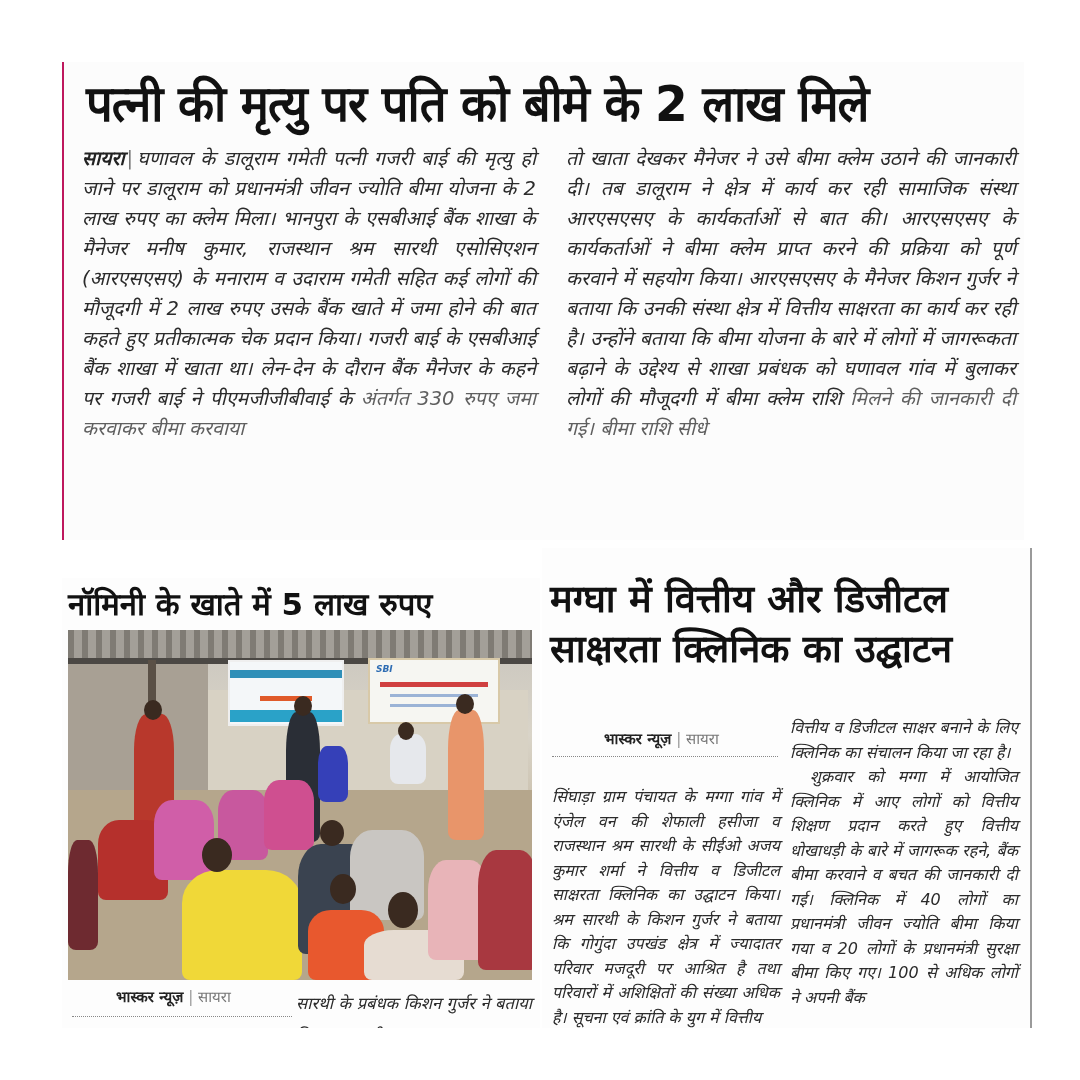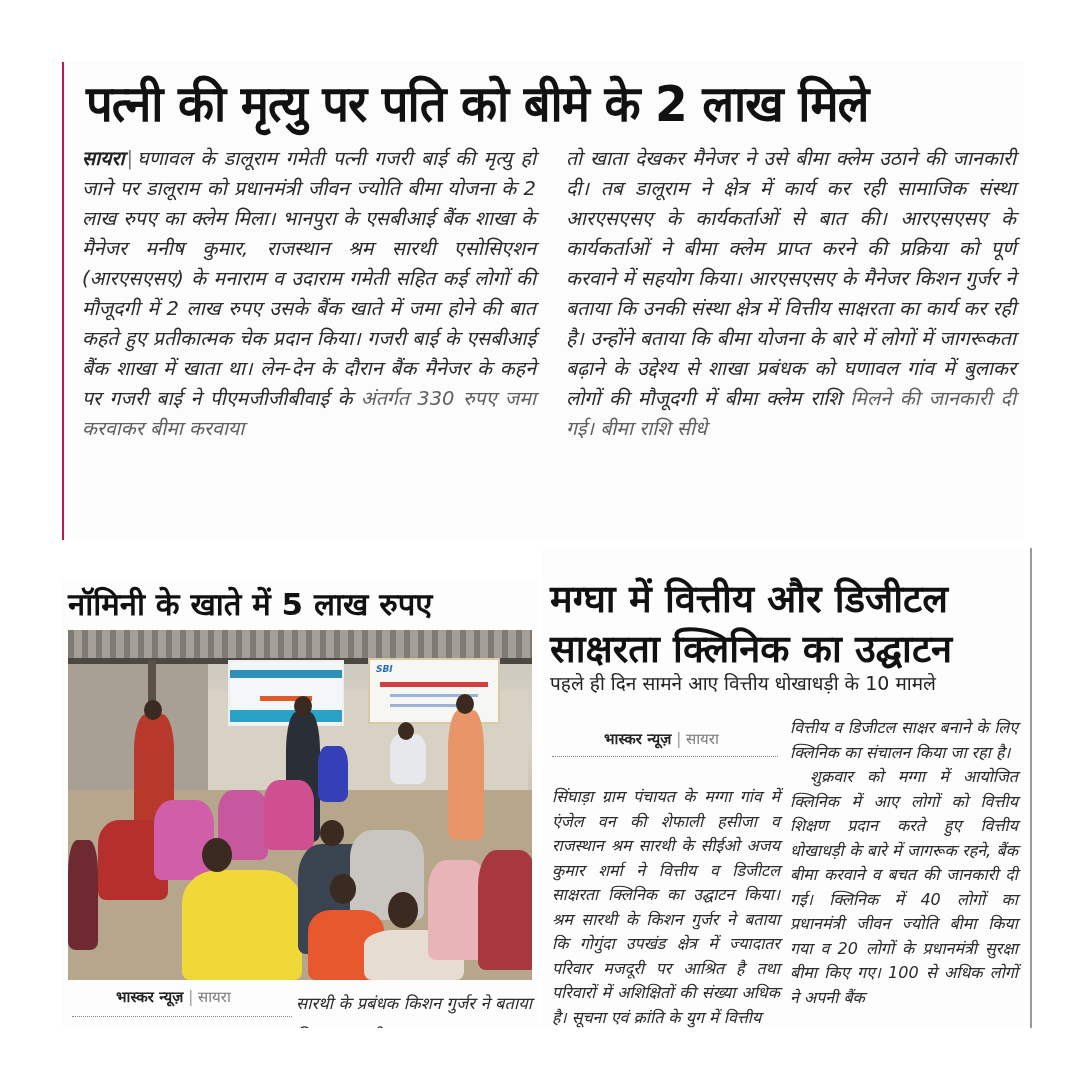--- a/index.html
+++ b/index.html
@@ -130,21 +130,20 @@
     <b>भास्कर न्यूज़</b>
     <span style="color:#999;"> | </span>
     <span class="place">सायरा</span>
   </div>
   <div class="dotted" style="left:10px; top:438px; width:220px;"></div>
   <div class="col col-a">सारथी के प्रबंधक किशन गुर्जर ने बताया कि श्रम सारथी द्वारा भानपुरा</div>
 </div>
 
 <div class="clip" id="clip-br">
   <div class="headline">मग्घा में वित्तीय और डिजीटल साक्षरता क्लिनिक का उद्घाटन</div>
-  <div class="subhead">पहले ही दिन सामने आए वित्तीय धोखाधड़ी के 10 मामले</div>
   <div class="byline" style="left:62px; top:180px;">
     <b>भास्कर न्यूज़</b>
     <span style="color:#999;"> | </span>
     <span class="place">सायरा</span>
   </div>
   <div class="dotted" style="left:10px; top:208px; width:226px;"></div>
   <div class="col col-a">सिंघाड़ा ग्राम पंचायत के मग्गा गांव में एंजेल वन की शेफाली हसीजा व राजस्थान श्रम सारथी के सीईओ अजय कुमार शर्मा ने वित्तीय व डिजीटल साक्षरता क्लिनिक का उद्घाटन किया। श्रम सारथी के किशन गुर्जर ने बताया कि गोगुंदा उपखंड क्षेत्र में ज्यादातर परिवार मजदूरी पर आश्रित है तथा परिवारों में अशिक्षितों की संख्या अधिक है। सूचना एवं क्रांति के युग में वित्तीय</div>
   <div class="col col-b">
     <span>वित्तीय व डिजीटल साक्षर बनाने के लिए क्लिनिक का संचालन किया जा रहा है।</span><br>
     <span class="indent"></span><span>शुक्रवार को मग्गा में आयोजित क्लिनिक में आए लोगों को वित्तीय शिक्षण प्रदान करते हुए वित्तीय धोखाधड़ी के बारे में जागरूक रहने, बैंक बीमा करवाने व बचत की जानकारी दी गई। क्लिनिक में 40 लोगों का प्रधानमंत्री जीवन ज्योति बीमा किया गया व 20 लोगों के प्रधानमंत्री सुरक्षा बीमा किए गए। 100 से अधिक लोगों ने अपनी बैंक</span>

